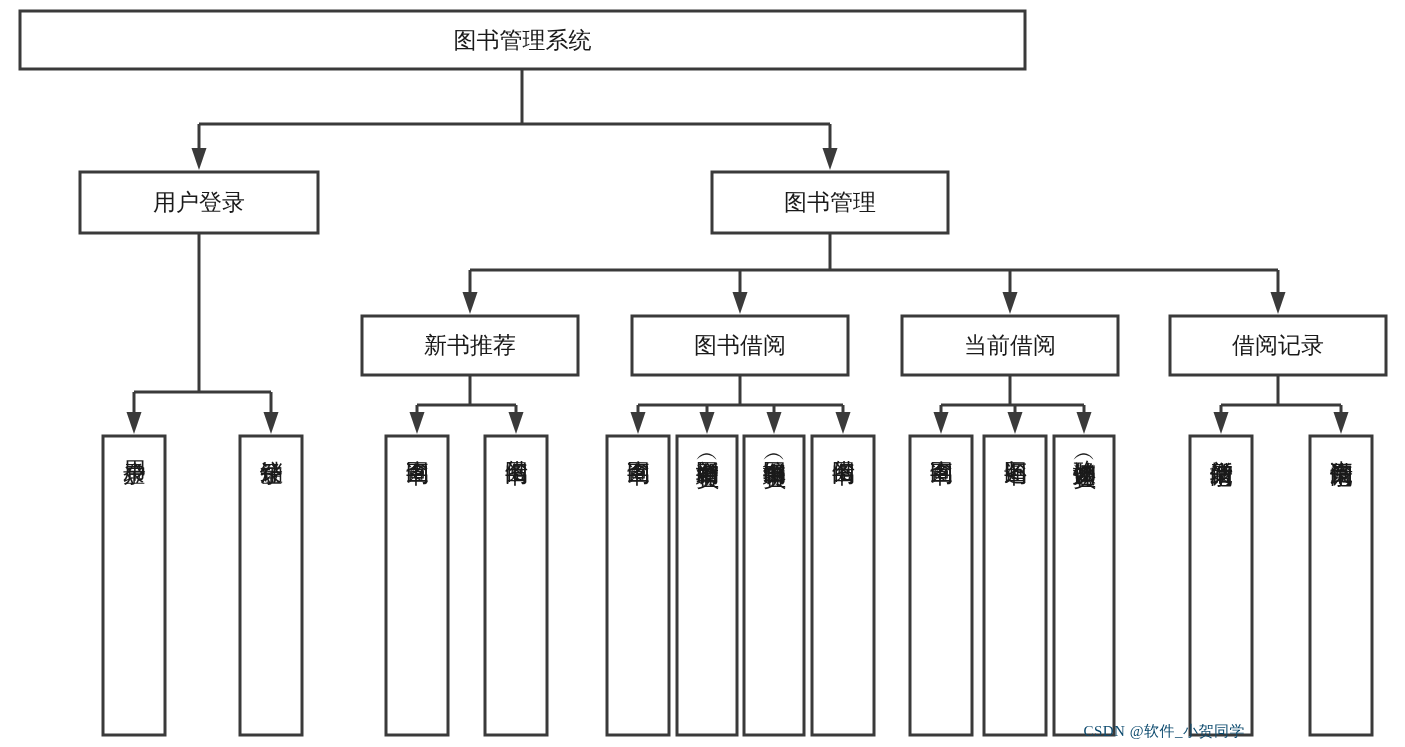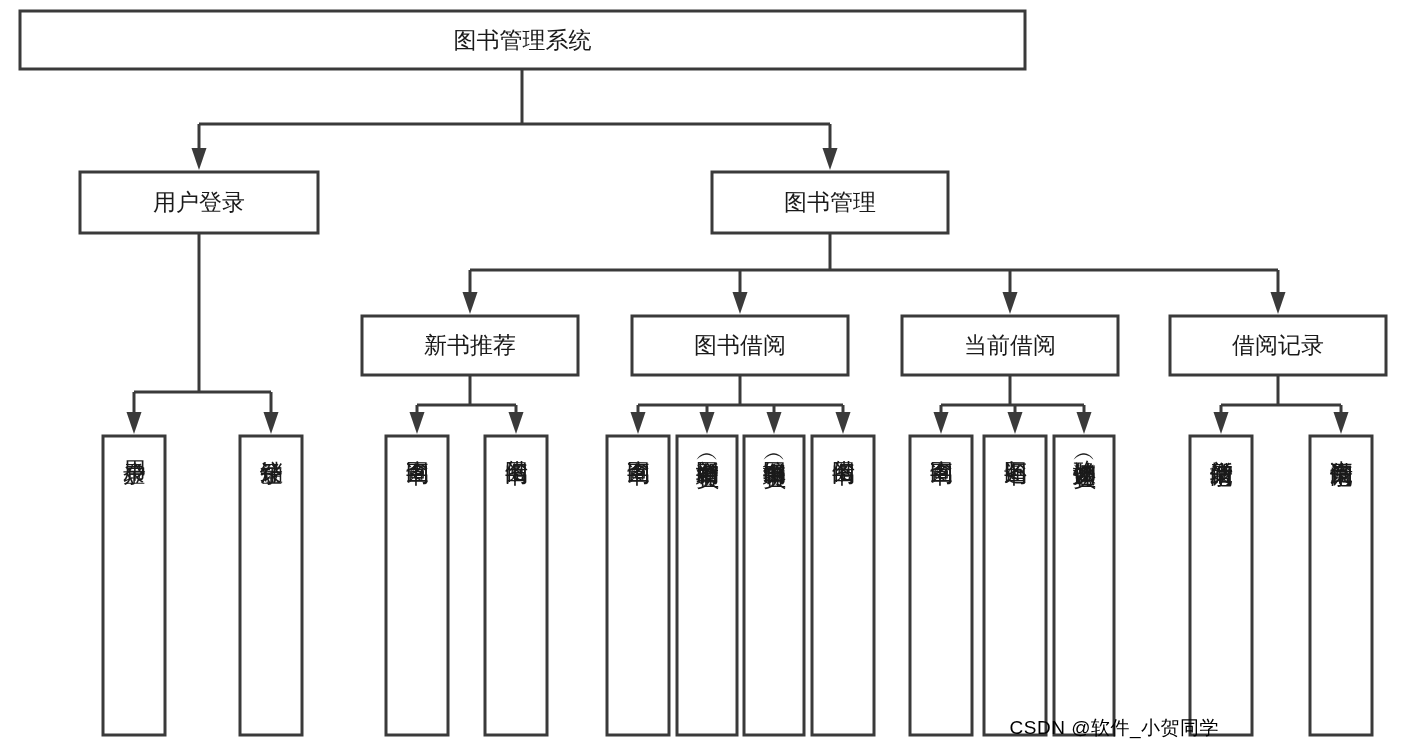--- a/index.html
+++ b/index.html
@@ -11,20 +11,21 @@
     width: 1405px;
     height: 747px;
     font-family: "DejaVu Sans", "Liberation Sans", sans-serif;
     overflow: hidden;
     position: relative;
   }
   #diagram-root {
     position: relative;
     width: 1229px;
     height: 747px;
+    padding-left: 26px;
   }
   svg#flow {
     position: absolute;
     left: 0;
     top: 0;
     width: 1405px;
     height: 747px;
   }
   .node-box {
     fill: #ffffff;
@@ -58,23 +59,23 @@
     color: #1a1a1a;
     letter-spacing: 1px;
     white-space: nowrap;
     transform: translateX(-50%);
     pointer-events: none;
   }
   .watermark {
     position: absolute;
     right: 10px;
     bottom: 6px;
-    font-family: Liberation Sans, sans-serif;
-    font-size: 19px;
-    color: #000000;
+    font-family: Liberation Serif, serif;
+    font-size: 15px;
+    color: #0c4a6e;
     white-space: nowrap;
     letter-spacing: 0.5px;
   }
 </style>
 </head>
 <body>
 
 <div id="diagram-root">
   <svg id="flow" viewBox="0 0 1405 747">
     <g id="connector-layer">

